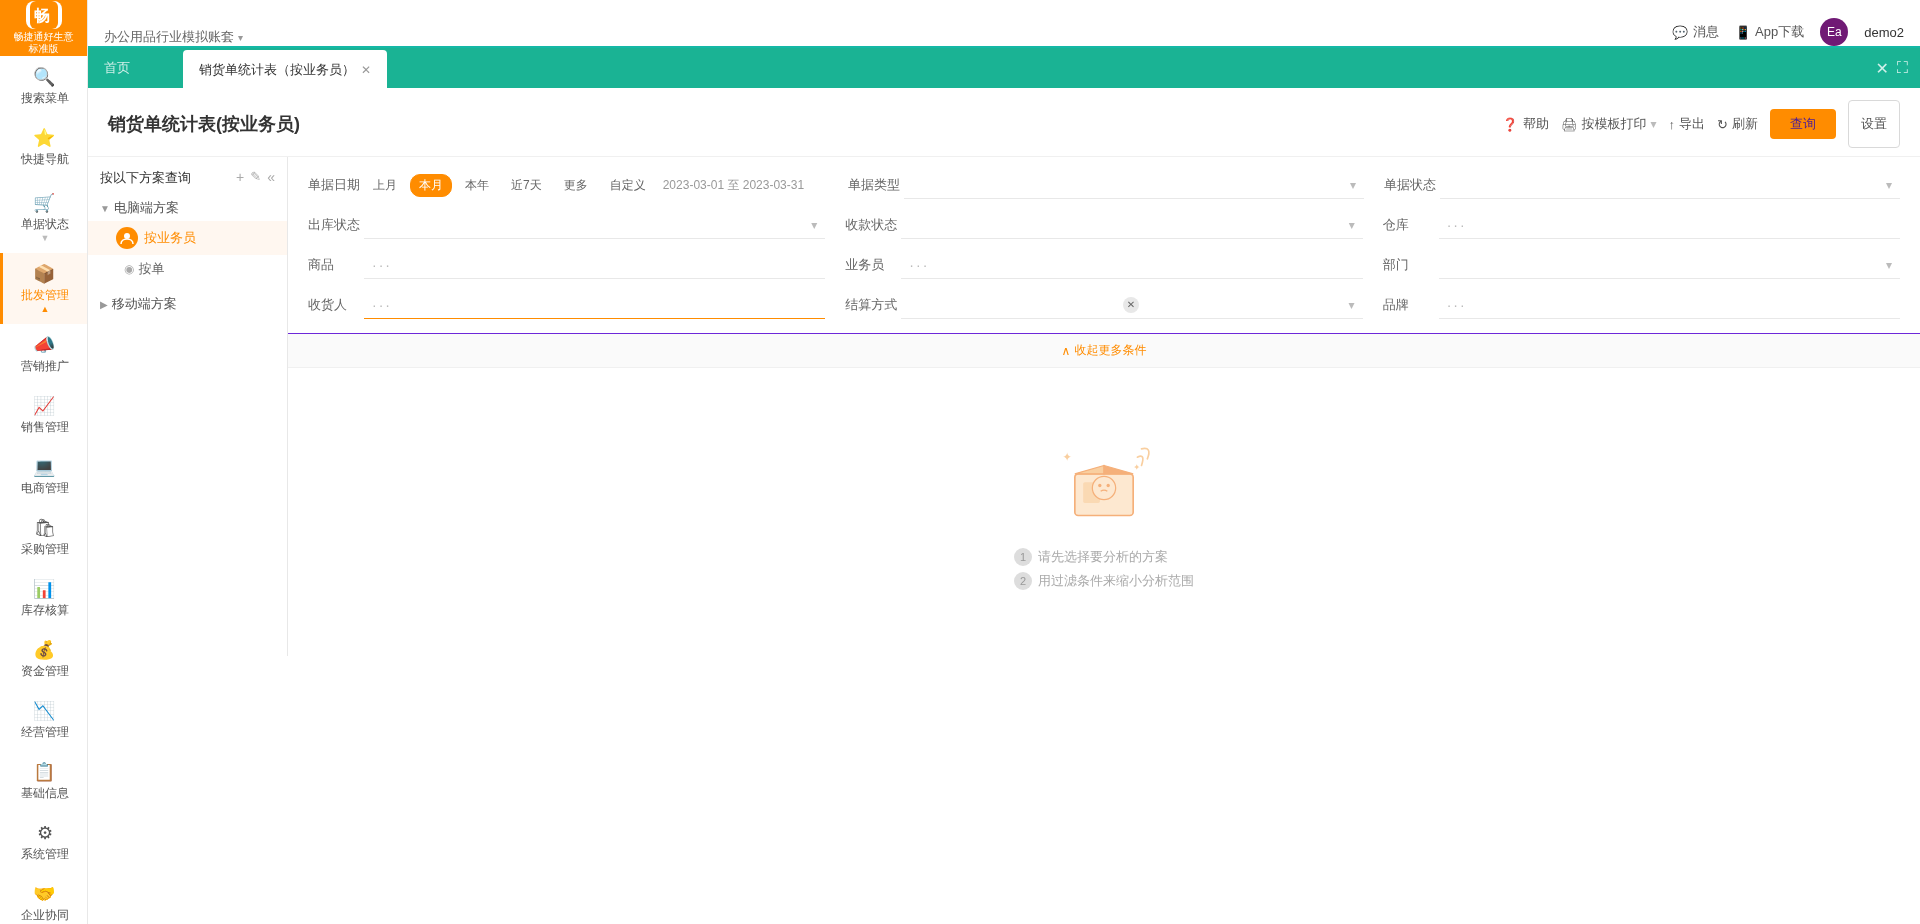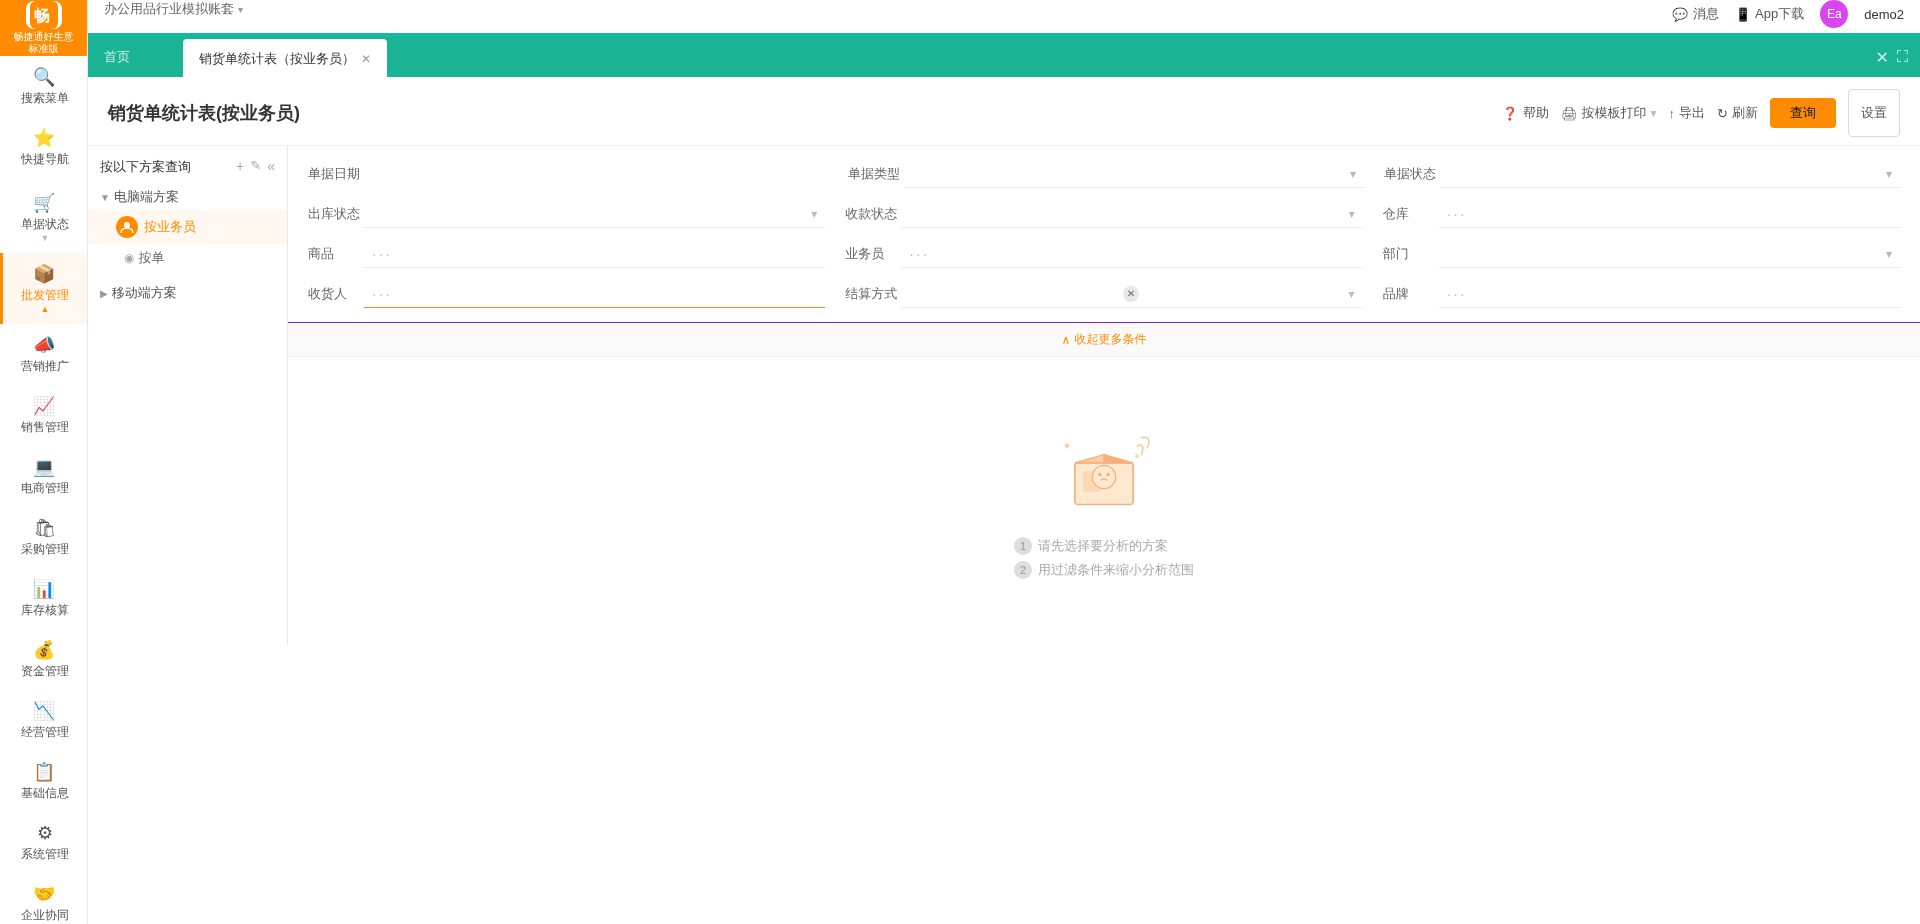--- a/index.html
+++ b/index.html
@@ -13,45 +13,45 @@
     .sidebar-logo-text { font-size: 10px; color: #fff; text-align: center; line-height: 1.2; }
     .sidebar-item { width: 100%; padding: 10px 4px; display: flex; flex-direction: column; align-items: center; cursor: pointer; color: #555; font-size: 12px; border-left: 3px solid transparent; }
     .sidebar-item.active { color: #ff8c00; border-left: 3px solid #ff8c00; background: #fff7f0; }
     .sidebar-item-icon { font-size: 18px; margin-bottom: 2px; }
     .sidebar-divider { width: 60%; height: 1px; background: #f0f0f0; margin: 2px 0; }
 
     
     .main-area { flex: 1; display: flex; flex-direction: column; overflow: hidden; }
 
     
-    .top-header { height: 37px; background: #fff; display: flex; align-items: flex-start; justify-content: space-between; padding: 0 16px; border-bottom: 4px solid #14b8a6; }
+    .top-header { height: 48px; background: #fff; display: flex; align-items: flex-end; justify-content: space-between; padding: 0 16px; border-bottom: 2px solid #14b8a6; }
     .top-header-left { display: flex; align-items: center; gap: 8px; color: #666; font-size: 13px; }
     .top-header-right { display: flex; align-items: center; gap: 16px; }
     .top-header-right .icon-btn { display: flex; align-items: center; gap: 4px; color: #555; cursor: pointer; font-size: 13px; }
-    .user-avatar { width: 28px; height: 28px; border-radius: 50%; background: #d946ef; display: flex; align-items: center; justify-content: center; color: #fff; font-size: 12px; overflow: hidden; }
+    .user-avatar { width: 28px; height: 28px; border-radius: 50%; background: #701a75; display: flex; align-items: center; justify-content: center; color: #fff; font-size: 12px; overflow: hidden; }
 
     
     .tab-bar { height: 40px; background: #1ab394; display: flex; align-items: center; padding: 0 0; }
     .tab-item { height: 40px; display: flex; align-items: center; padding: 0 16px; cursor: pointer; color: rgba(255,255,255,0.8); font-size: 13px; gap: 6px; }
     .tab-item.active { background: #fff; color: #333; border-radius: 4px 4px 0 0; margin-top: 4px; margin-left: 37px; }
     .tab-item .tab-close { color: #999; font-size: 12px; cursor: pointer; }
     .home-tab { background: transparent; }
     .tab-bar-right { margin-left: auto; display: flex; align-items: center; gap: 8px; padding-right: 12px; color: rgba(255,255,255,0.8); }
     .tab-bar-right span { cursor: pointer; font-size: 16px; }
 
     
     .content { flex: 1; overflow-y: auto; background: #f5f5f5; }
     .page-content { background: #fff; margin: 0; padding: 0; min-height: 100%; }
 
     
     .page-header { display: flex; align-items: center; justify-content: space-between; padding: 12px 20px 8px 20px; border-bottom: 1px solid #f0f0f0; }
     .page-title { font-size: 18px; font-weight: 600; color: #333; }
     .page-actions { display: flex; align-items: center; gap: 12px; }
     .page-action-btn { display: flex; align-items: center; gap: 4px; color: #555; cursor: pointer; font-size: 13px; }
-    .btn-primary { background: #ff8c00; color: #0f172a; border: none; border-radius: 4px; padding: 6px 20px; cursor: pointer; font-size: 13px; }
+    .btn-primary { background: #ff8c00; color: #4c1d95; border: none; border-radius: 4px; padding: 6px 20px; cursor: pointer; font-size: 13px; }
     .btn-setting { background: #fff; color: #555; border: 1px solid #d9d9d9; border-radius: 4px; padding: 14px 12px; cursor: pointer; font-size: 13px; }
 
     
     .split-layout { display: flex; height: calc(100% - 52px); }
 
     
     .left-panel { width: 200px; border-right: 1px solid #e8e8e8; padding: 12px 0; background: #fff; flex-shrink: 0; }
     .left-panel-header { display: flex; align-items: flex-start; justify-content: space-between; padding: 0 12px 8px 12px; font-size: 13px; color: #333; }
     .left-panel-icons { display: flex; gap: 6px; color: #aaa; }
     .left-panel-icons span { cursor: pointer; font-size: 14px; }
@@ -287,20 +287,29 @@
           </div>
         </div>
 
         <div class="right-panel">
 
           <div class="filter-area">
 
             <div class="filter-row">
               <div class="filter-item" style="min-width:520px;max-width:540px;">
                 <span class="filter-label">单据日期</span>
+                <div class="date-filter">
+                  <span class="date-btn">上月</span>
+                  <span class="date-btn active">本月</span>
+                  <span class="date-btn">本年</span>
+                  <span class="date-btn">近7天</span>
+                  <span class="date-btn">更多</span>
+                  <span class="date-btn">自定义</span>
+                  <span class="date-range">2023-03-01 至 2023-03-31</span>
+                </div>
               </div>
               <div class="filter-separator"></div>
               <div class="filter-item" style="flex:1;">
                 <span class="filter-label">单据类型</span>
                 <div class="filter-control">
                   <span></span>
                   <span class="caret">▾</span>
                 </div>
               </div>
               <div class="filter-separator"></div>

